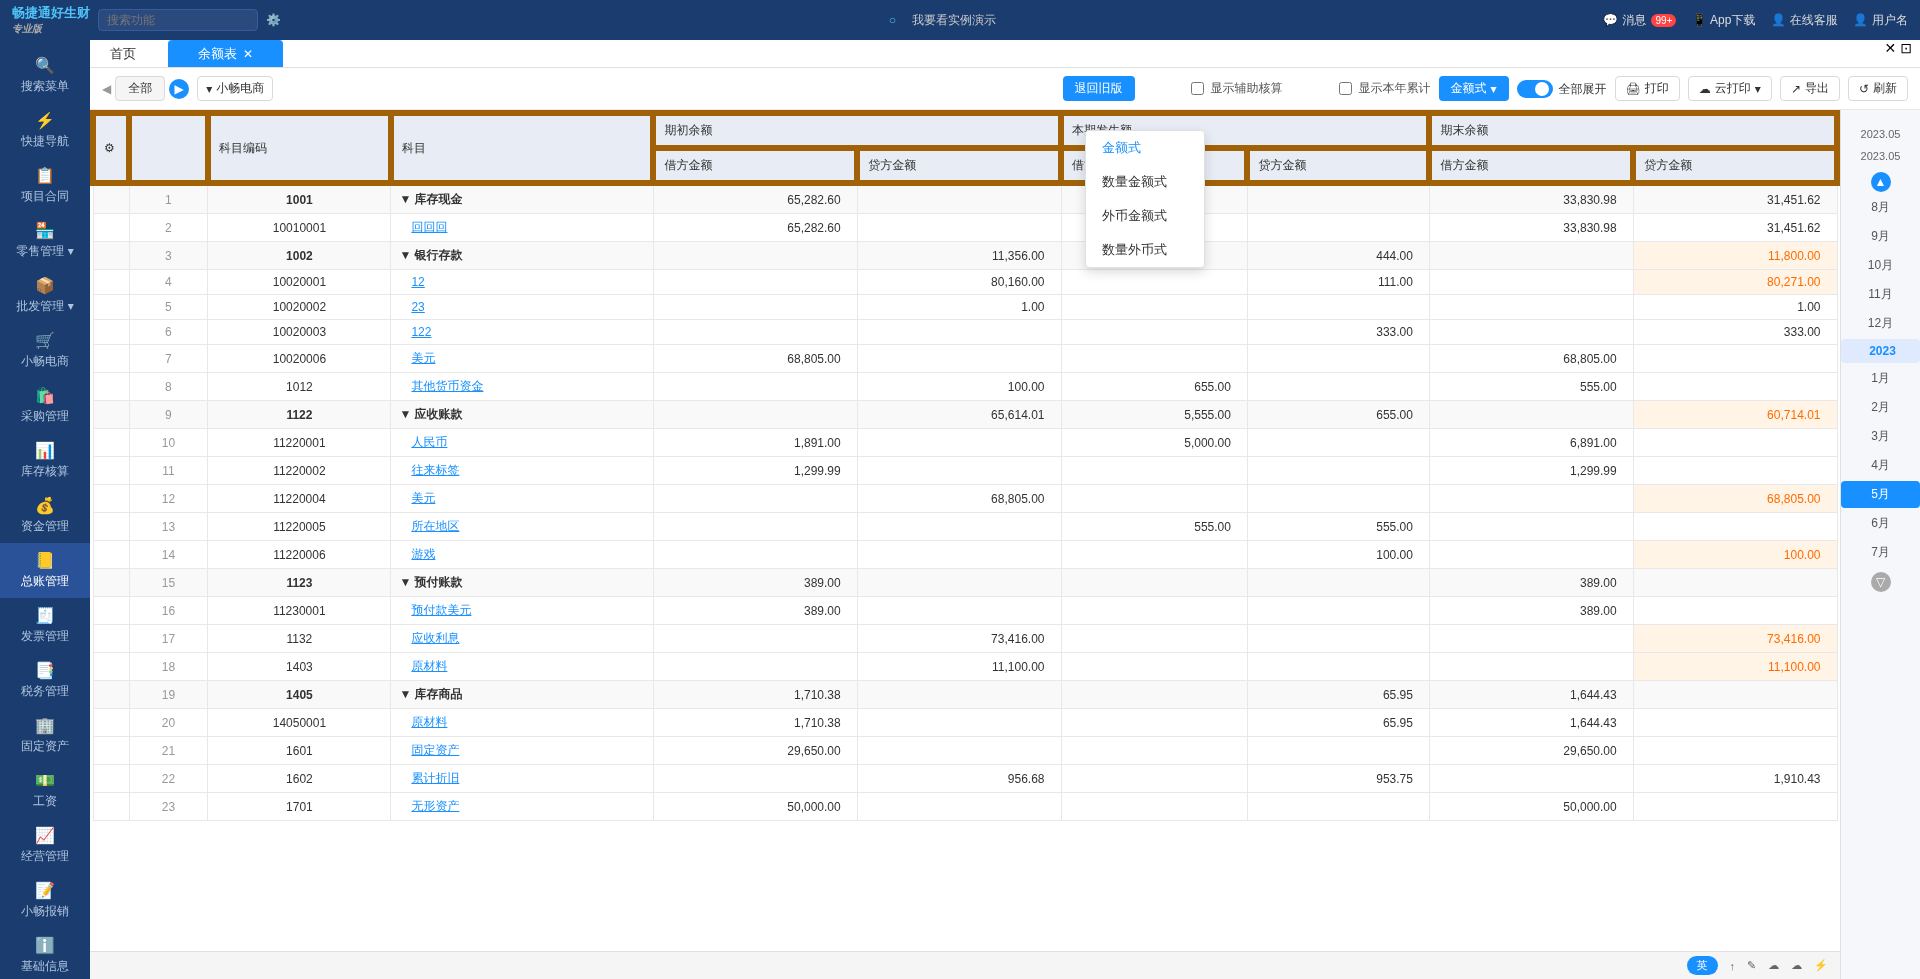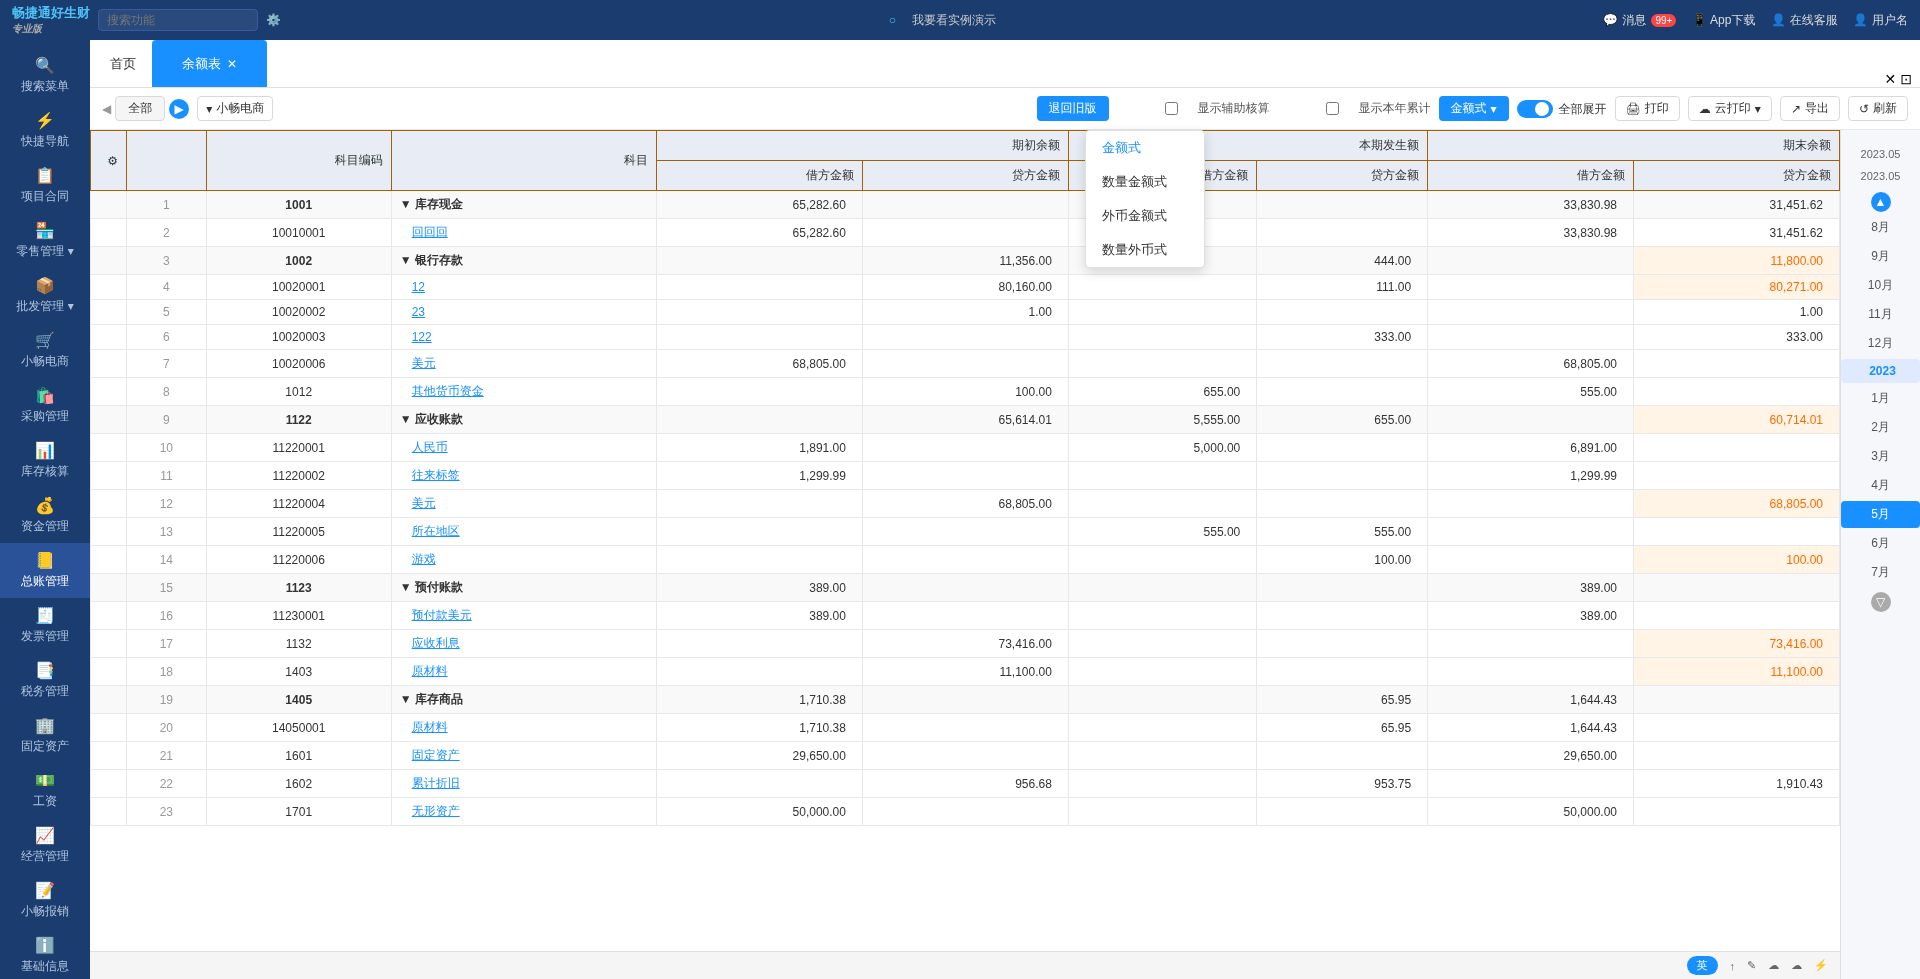--- a/index.html
+++ b/index.html
@@ -49,26 +49,26 @@
     }
     .sidebar-item.active { background: #2a5298; color: white; }
     .sidebar-item .icon { font-size: 16px; }
 
     
     .content-area { flex: 1; display: flex; flex-direction: column; overflow: hidden; background: #f0f2f5; }
 
     
     .tab-bar {
       background: white;
-      height: 48px;
+      height: 28px;
       display: flex;
-      align-items: flex-end;
+      align-items: flex-start;
       padding: 0 8px;
       border-bottom: 1px solid #e0e0e0;
-      gap: 4px;
+      gap: 20px;
     }
     .tab-item {
       padding: 6px 30px;
       border-radius: 4px 4px 0 0;
       cursor: pointer;
       font-size: 13px;
       color: #666;
       height: 100%;
       display: flex;
       align-items: center;
@@ -89,21 +89,21 @@
     }
     .toolbar-left { display: flex; align-items: center; gap: 8px; flex: 1; }
     .toolbar-right { display: flex; align-items: center; gap: 8px; }
 
     .breadcrumb-nav { display: flex; align-items: center; gap: 4px; }
     .all-btn { background: #f5f5f5; border: 1px solid #d9d9d9; border-radius: 4px; padding: 3px 12px; font-size: 12px; cursor: pointer; }
     .nav-arrow { background: #1890ff; color: white; border: none; border-radius: 50%; width: 20px; height: 20px; display: flex; align-items: center; justify-content: center; cursor: pointer; font-size: 12px; }
     .expand-btn { border: 1px solid #d9d9d9; background: white; border-radius: 4px; padding: 3px 8px; cursor: pointer; font-size: 12px; display: flex; align-items: center; gap: 4px; }
 
     .btn-return { background: #1890ff; color: white; border: none; border-radius: 4px; padding: 4px 12px; cursor: pointer; font-size: 12px; }
-    .checkbox-item { display: flex; align-items: center; gap: 20px; font-size: 12px; color: #555; cursor: pointer; padding-left: 48px; }
+    .checkbox-item { display: flex; align-items: center; gap: 7px; font-size: 12px; color: #555; cursor: pointer; padding-left: 48px; }
     .checkbox-item input { cursor: pointer; }
 
     .dropdown-btn {
       background: #1890ff;
       color: white;
       border: none;
       border-radius: 4px;
       padding: 4px 12px;
       cursor: pointer;
       font-size: 12px;
@@ -113,21 +113,21 @@
     .toggle-switch { display: flex; align-items: flex-end; gap: 6px; font-size: 12px; }
     .switch { width: 36px; height: 18px; background: #1890ff; border-radius: 9px; position: relative; cursor: pointer; }
     .switch::after { content: ''; position: absolute; left: 18px; top: 2px; width: 14px; height: 14px; background: white; border-radius: 50%; }
     .icon-btn { border: 1px solid #d9d9d9; background: white; border-radius: 4px; padding: 3px 10px; cursor: pointer; font-size: 12px; display: flex; align-items: center; gap: 4px; }
 
     
     .table-container { flex: 1; overflow: auto; background: white; margin: 0; position: relative; }
 
     table { width: 100%; border-collapse: collapse; font-size: 12px; }
     thead { background: #e8edf5; position: sticky; top: 0; z-index: 10; }
-    thead th { padding: 6px 8px; border: 1px solid #a16207; font-weight: 500; color: #333; text-align: right; white-space: nowrap; }
+    thead th { padding: 6px 8px; border: 6px solid #a16207; font-weight: 500; color: #333; text-align: left; white-space: nowrap; }
     thead th.settings { width: 36px; }
     tbody td { padding: 5px 8px; border: 1px solid #e8e8e8; color: #333; white-space: nowrap; }
     tbody tr.parent-row { background: #f9f9f9; }
     tbody tr.highlighted td:last-child { background: #fff4e5; color: #ff6b00; font-weight: 500; }
     .row-num { text-align: center; color: #999; }
     .code-col { text-align: center; }
     .amount-col { text-align: right; padding-right: 16px; }
     .bold { font-weight: bold; }
     .underline { text-decoration: underline; color: #1890ff; cursor: pointer; }
     .indent { padding-left: 20px; }

